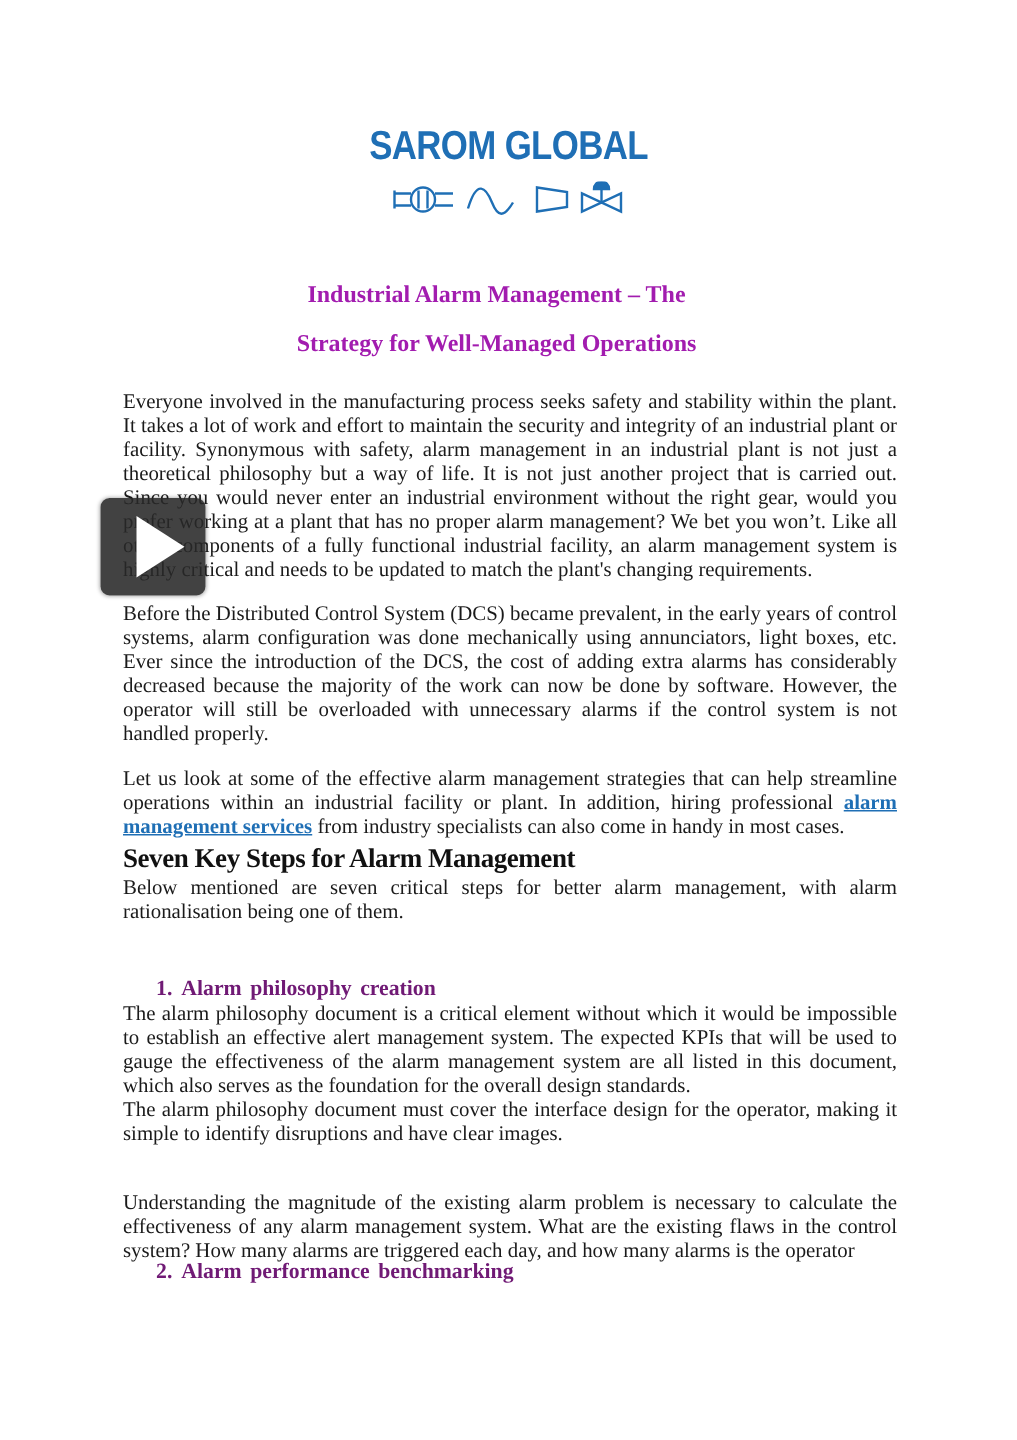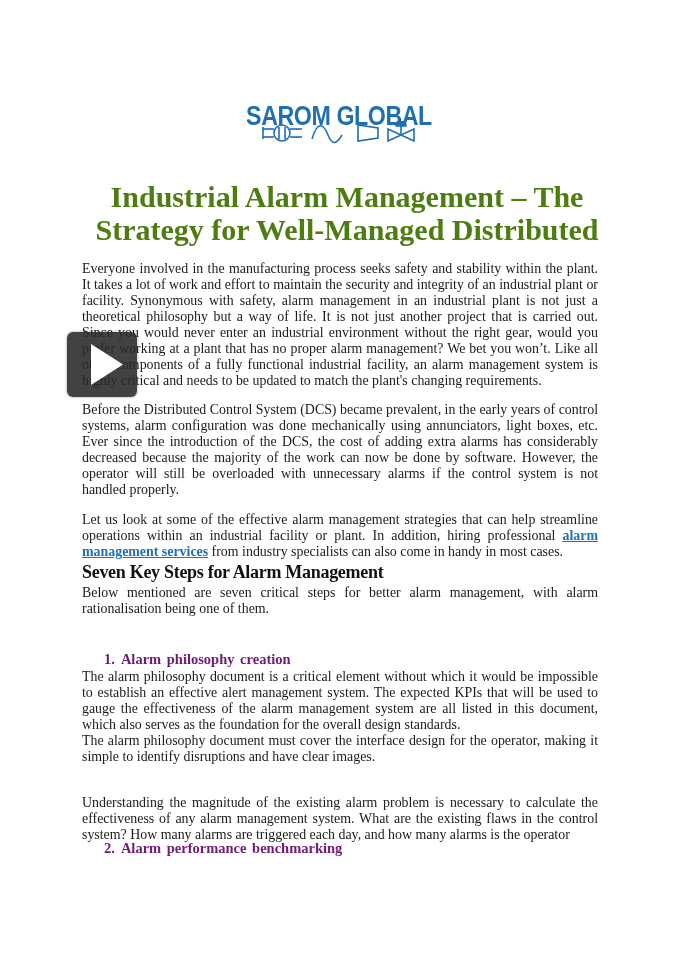--- a/index.html
+++ b/index.html
@@ -19,47 +19,46 @@
       position: absolute;
       left: 0; top: 0;
       width: 678px; height: 960px;
       background: #ffffff;
     }
     .logo {
       position: absolute;
       left: 0; top: 82px;
       width: 678px;
       text-align: center;
-      margin-top: 19px;
     }
     .logo-text {
       display: inline-block;
       font-family: "Liberation Sans", "DejaVu Sans", sans-serif;
       font-weight: bold;
       font-size: 27px;
       letter-spacing: -0.5px;
       color: #1f6fb5;
       transform: scaleX(0.86);
       transform-origin: center;
       line-height: 30px;
     }
     .logo-icons {
       position: absolute;
       left: 262px; top: 121px;
       width: 160px; height: 24px;
     }
     .title {
       position: absolute;
-      left: 68px; top: 180px;
+      left: 52px; top: 180px;
       width: 558px;
       text-align: center;
       font-weight: bold;
-      font-size: 30px;
+      font-size: 16px;
       line-height: 33px;
-      color: #4d7c0f;
+      color: #a21caf;
     }
     .para {
       position: absolute;
       left: 82px;
       width: 516px;
       font-size: 13.9px;
       line-height: 16px;
       text-align: justify;
       color: #1a1a1a;
     }
@@ -132,21 +131,21 @@
       <g>
         <path d="M126 8 L126 20 L152 8 L152 20 Z"></path>
         <line x1="139" y1="14" x2="139" y2="5"></line>
         <path d="M134 5 A5 5 0 0 1 144 5 Z" fill="#1f6fb5"></path>
       </g>
     </g>
   </svg>
 
   <div class="title">
     <div>Industrial Alarm Management – The</div>
-    <div>Strategy for Well-Managed Distributed</div>
+    <div>Strategy for Well-Managed Operations</div>
   </div>
 
   <div class="para" style="top:261px;">
     <p>Everyone involved in the manufacturing process seeks safety and stability within the plant. It takes a lot of work and effort to maintain the security and integrity of an industrial plant or facility. Synonymous with safety, alarm management in an industrial plant is not just a theoretical philosophy but a way of life. It is not just another project that is carried out. Since you would never enter an industrial environment without the right gear, would you prefer working at a plant that has no proper alarm management? We bet you won’t. Like all other components of a fully functional industrial facility, an alarm management system is highly critical and needs to be updated to match the plant's changing requirements.</p>
   </div>
 
   <div class="para" style="top:402px;">
     <p>Before the Distributed Control System (DCS) became prevalent, in the early years of control systems, alarm configuration was done mechanically using annunciators, light boxes, etc. Ever since the introduction of the DCS, the cost of adding extra alarms has considerably decreased because the majority of the work can now be done by software. However, the operator will still be overloaded with unnecessary alarms if the control system is not handled properly.</p>
   </div>
 

